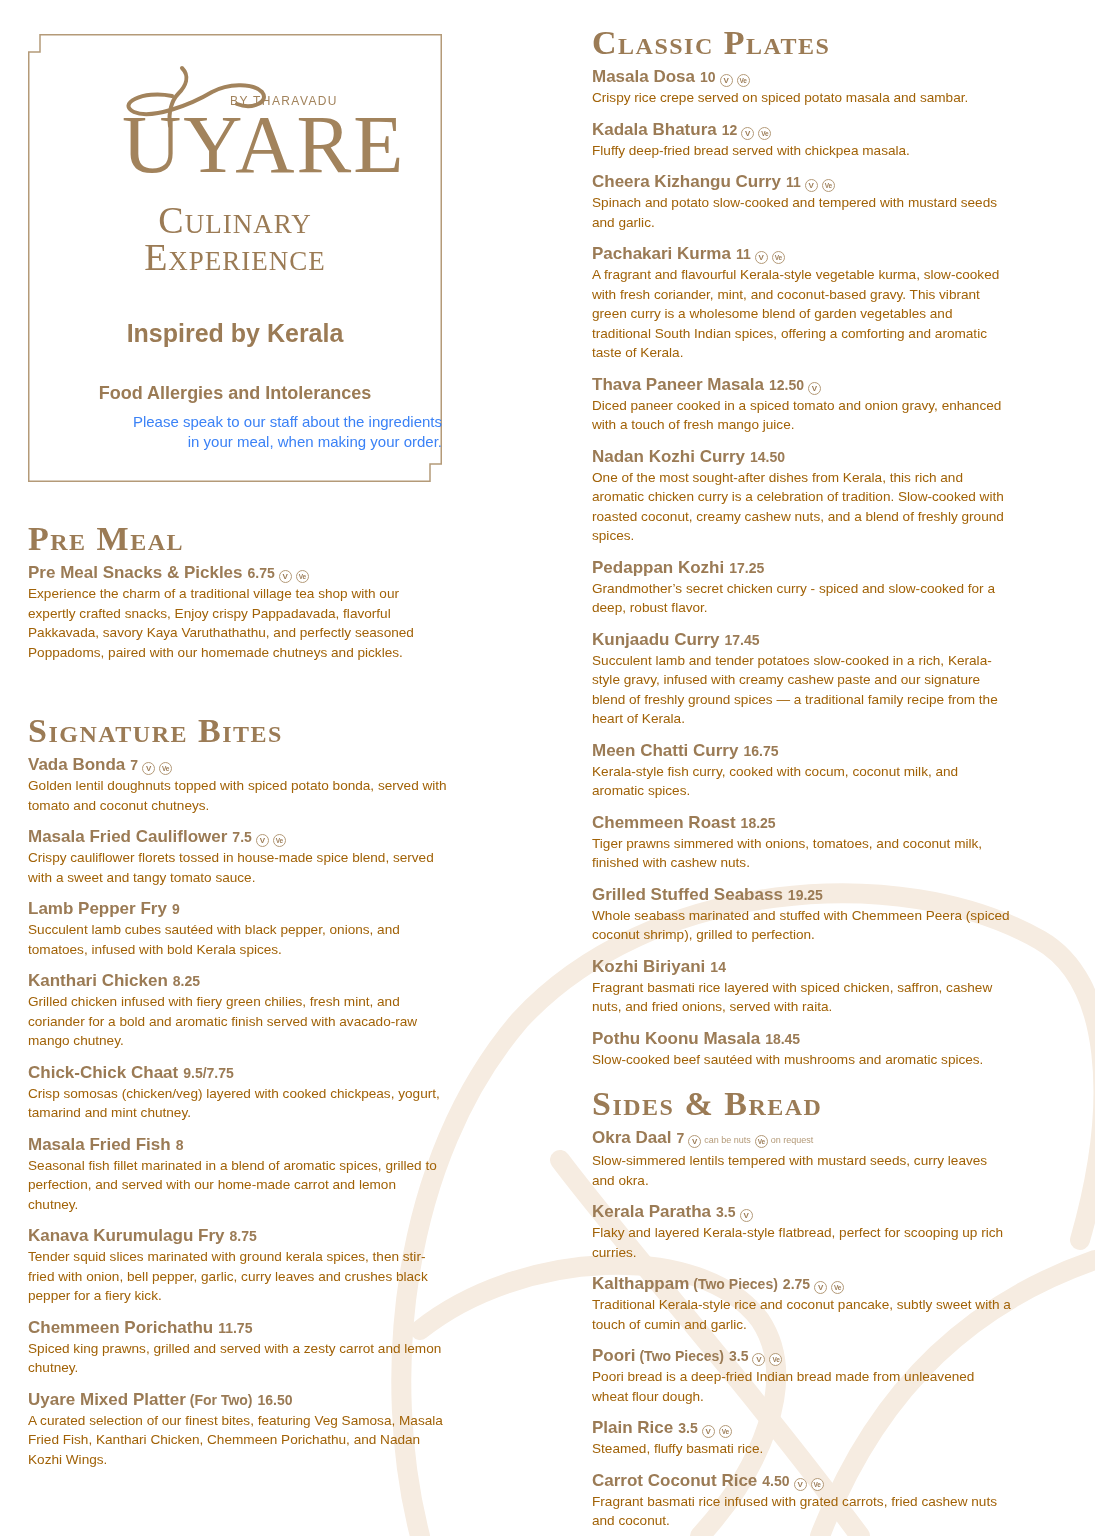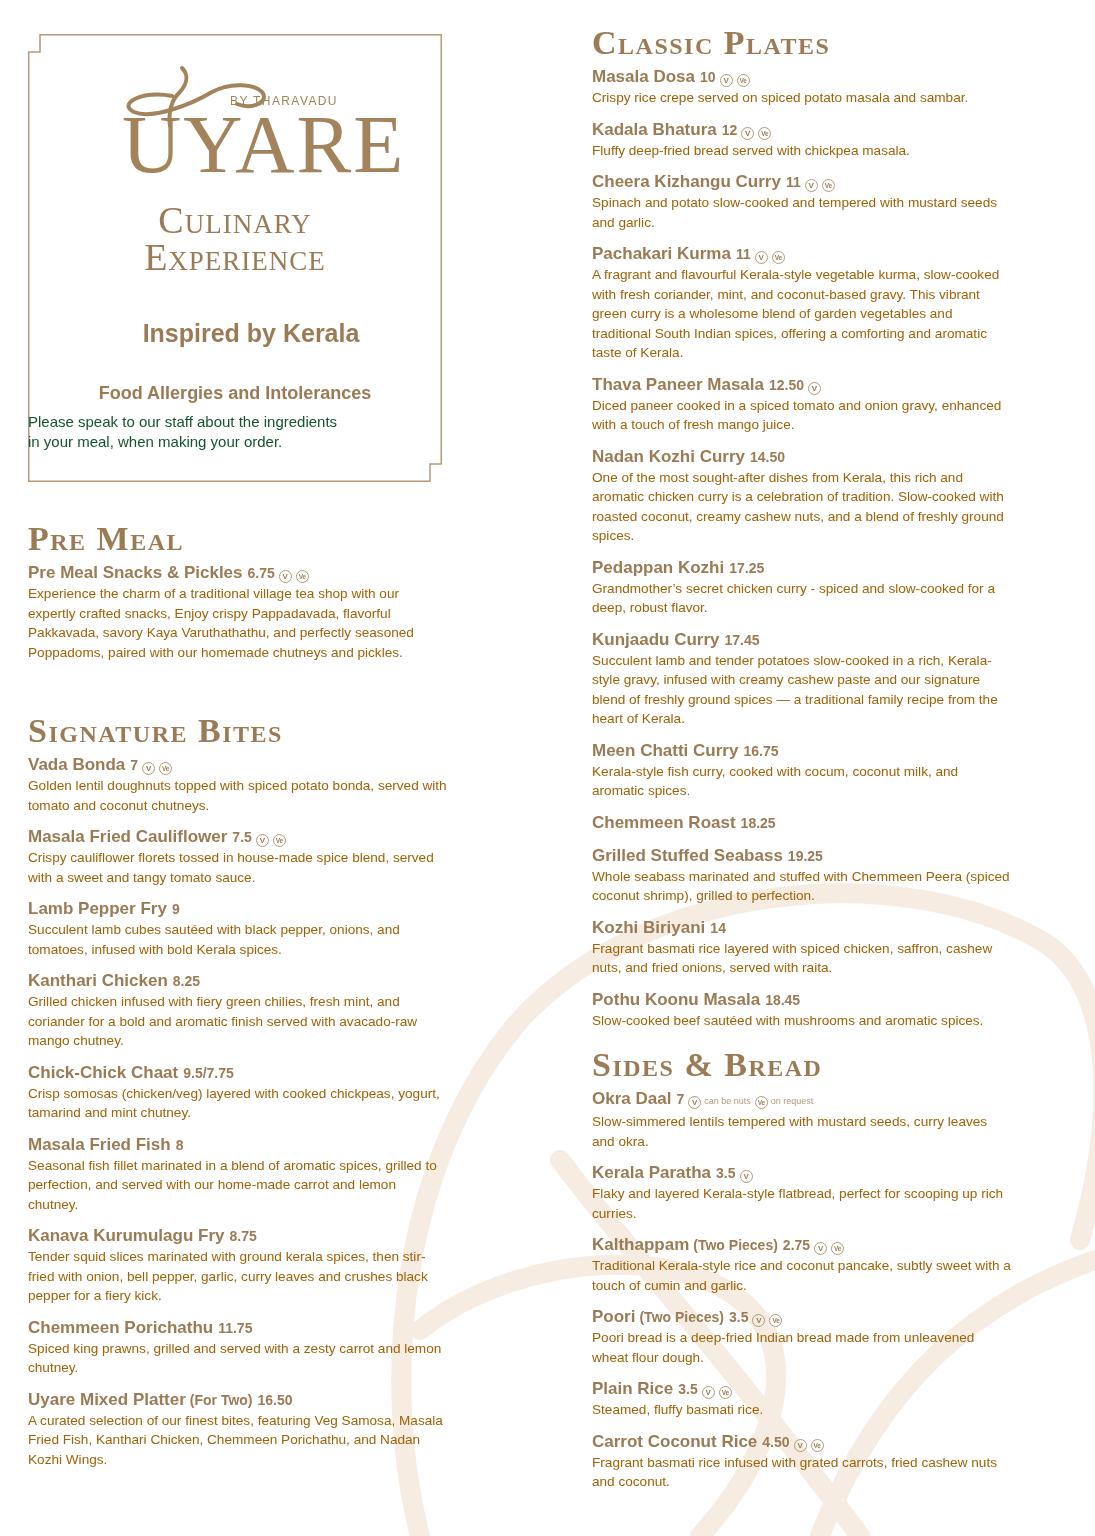--- a/index.html
+++ b/index.html
@@ -30,30 +30,30 @@
     font-family: "Liberation Serif", serif; font-size: 82px; letter-spacing: 2px;
     color: #a2835c; line-height: 1;
   }
   .tagline {
     position: absolute; left: 0; width: 414px; top: 168px; text-align: center;
     font-family: "Liberation Serif", serif; color: #9b7b55;
     font-variant: small-caps; font-size: 38px; line-height: 37px; letter-spacing: 1px;
   }
   .tagline div { display: block; }
   .subtagline {
-    position: absolute; left: 16px; width: 414px; top: 285px; text-align: center;
+    position: absolute; left: 0; width: 414px; top: 285px; text-align: center;
     color: #9b7b55; font-weight: bold; font-size: 25px;
   }
   .allergy-title {
     position: absolute; left: 0; width: 414px; top: 349px; text-align: center;
     color: #9b7b55; font-weight: bold; font-size: 18px;
   }
   .allergy-text {
-    position: absolute; left: 0; width: 414px; top: 378px; text-align: left;
-    color: #14532d; font-size: 15px; line-height: 20px;
+    position: absolute; left: 0; width: 414px; top: 378px; text-align: right;
+    color: #3b82f6; font-size: 15px; line-height: 20px;
   }
 
   
   .section-title {
     font-family: "Liberation Serif", serif; color: #9b7b55;
     font-variant: small-caps; font-size: 34px; letter-spacing: 1.5px;
     line-height: 38px; margin-bottom: 4px;
   }
   .item { margin-bottom: 11px; }
   .item-head { display: flex; align-items: baseline; flex-wrap: wrap; line-height: 22px; }
@@ -279,20 +279,21 @@
             <span class="item-name">Meen Chatti Curry</span>
             <span class="item-price">16.75</span>
           </div>
           <div class="item-desc">Kerala-style fish curry, cooked with cocum, coconut milk, and aromatic spices.</div>
         </div>
         <div class="item">
           <div class="item-head">
             <span class="item-name">Chemmeen Roast</span>
             <span class="item-price">18.25</span>
           </div>
+          <div class="item-desc">Tiger prawns simmered with onions, tomatoes, and coconut milk, finished with cashew nuts.</div>
         </div>
         <div class="item">
           <div class="item-head">
             <span class="item-name">Grilled Stuffed Seabass</span>
             <span class="item-price">19.25</span>
           </div>
           <div class="item-desc">Whole seabass marinated and stuffed with Chemmeen Peera (spiced coconut shrimp), grilled to perfection.</div>
         </div>
         <div class="item">
           <div class="item-head">

